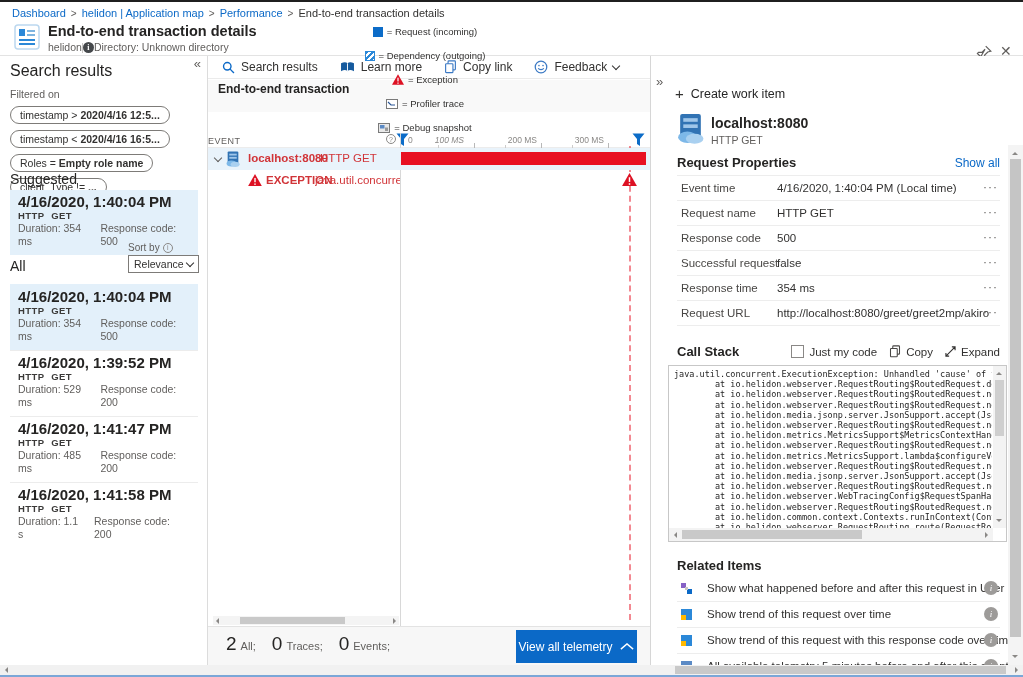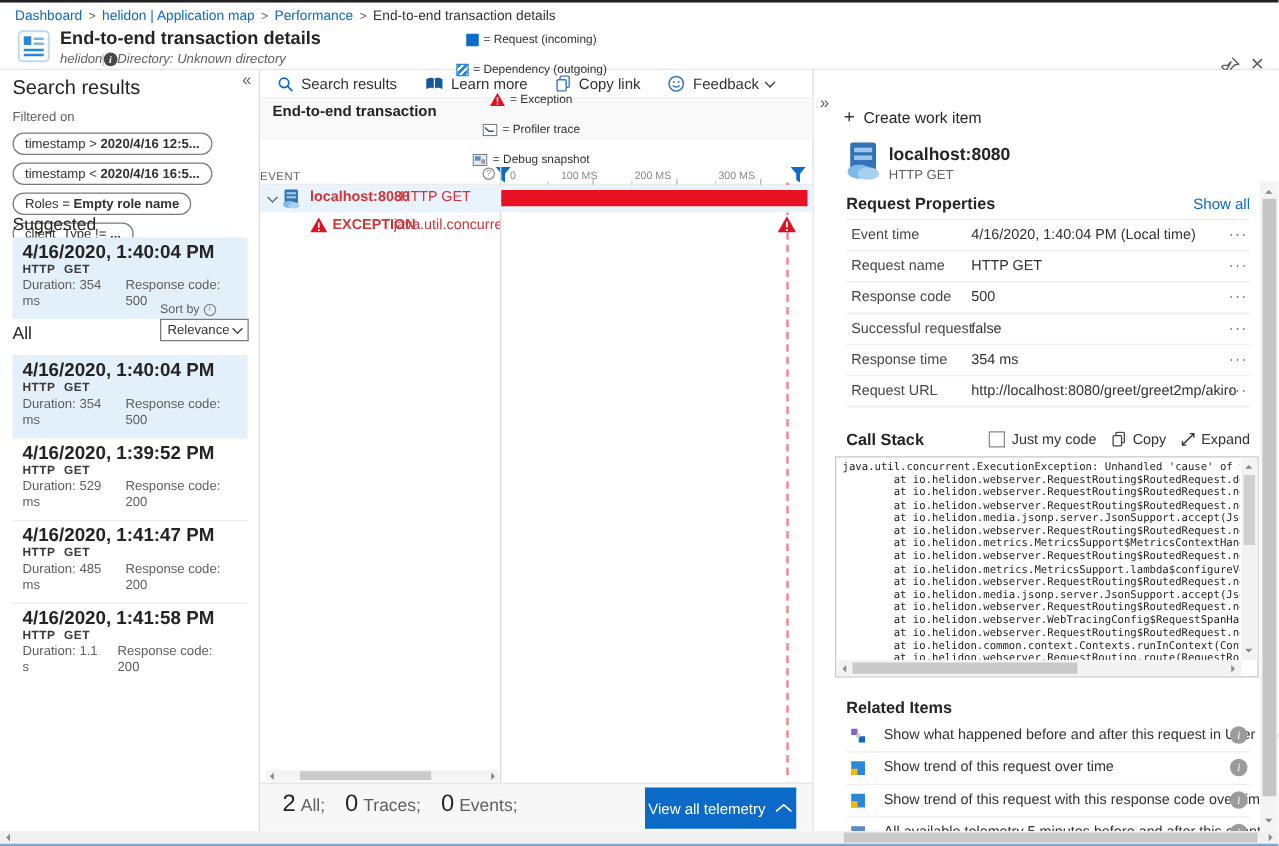--- a/index.html
+++ b/index.html
@@ -12,21 +12,21 @@
   #top-edge{left:0;top:0;width:100%;height:2px;background:#1f1f1f;}
   #breadcrumb{left:12px;top:4px;height:18px;display:flex;align-items:center;font-size:11px;gap:5px;white-space:nowrap;}
   .crumb{color:#0b69c7;cursor:pointer;}
   .crumb.crumb-current{color:#323130;}
   .crumb-sep{color:#605e5c;font-size:10px;}
   .crumb-item{display:flex;gap:5px;align-items:center;}
   .crumb-item:last-child .crumb-sep{display:none;}
   #page-header{left:0;top:22px;width:100%;height:34px;border-bottom:1px solid #e3e3e3;background:#fff;}
   #doc-icon{left:14px;top:2px;width:26px;height:26px;}
   #page-title{left:48px;top:1px;font-size:14.5px;font-weight:bold;color:#252423;}
-  #page-sub{left:48px;top:19px;font-size:10.5px;color:#605e5c;display:flex;gap:0;align-items:flex-end;font-style:italic;}
+  #page-sub{left:48px;top:19px;font-size:10.5px;color:#605e5c;display:flex;gap:0;align-items:flex-end;}
   .sub-divider{width:1px;height:10px;background:#c8c6c4;}
   .info-dot{display:inline-flex;width:11px;height:11px;border-radius:50%;background:#45484b;color:#fff;
             font-size:8px;align-items:center;justify-content:center;font-weight:bold;font-family:"Liberation Serif",serif;}
   #pin-btn{left:976px;top:23px;width:16px;height:16px;}
   #close-btn{left:1000px;top:21px;font-size:14px;color:#605e5c;cursor:pointer;}
 
   
   #sidebar{left:0;top:56px;width:208px;bottom:12px;border-right:1px solid #dcdcdc;background:#fff;overflow:hidden;}
   #collapse-btn{right:6px;top:0px;font-size:13px;color:#605e5c;cursor:pointer;}
   #sr-title{left:10px;top:6px;font-size:16px;color:#252423;}
@@ -88,21 +88,21 @@
   .arr{position:absolute;width:0;height:0;border:3px solid transparent;}
   .arr-l{border-right-color:#8a8886;}
   .arr-r{border-left-color:#8a8886;}
   .arr-u{border-bottom-color:#8a8886;}
   .arr-d{border-top-color:#8a8886;}
 
   #mfooter{left:0;bottom:0;width:442px;height:39px;background:#f7f7f7;border-top:1px solid #e3e3e3;}
   #counts{position:absolute;left:18px;top:6px;display:flex;gap:16px;align-items:baseline;}
   .count{display:flex;gap:4px;align-items:baseline;}
   .count-num{font-size:19px;color:#252423;}
-  .count-lbl{font-size:14px;color:#605e5c;text-align:right;}
+  .count-lbl{font-size:11px;color:#605e5c;text-align:right;}
   #telemetry-btn{position:absolute;right:13px;top:3px;width:121px;height:33px;background:#0b69c7;color:#fff;
                  font-size:12px;display:flex;align-items:center;justify-content:center;gap:8px;cursor:pointer;}
 
   
   #rpanel{left:651px;top:56px;right:0;bottom:12px;background:#fff;overflow:hidden;}
   #expand-btn{left:5px;top:18px;font-size:13px;color:#605e5c;cursor:pointer;}
   #create-wi{left:24px;top:31px;display:flex;gap:7px;align-items:center;font-size:12.5px;color:#262626;cursor:pointer;}
   .plus{font-size:15px;color:#323130;font-weight:normal;line-height:12px;}
   #entity-icon{left:26px;top:57px;}
   #entity-name{left:60px;top:59px;font-size:14px;font-weight:bold;color:#252423;}
@@ -361,21 +361,21 @@
       </div>
 
     <div class="abs" id="chart">
       <div id="chart-head">
         <span id="event-label">EVENT</span>
         <span id="event-help" class="info-o">?</span>
         <svg style="position:absolute;left:188px;top:0;" width="13" height="14" viewBox="0 0 13 14">
           <path d="M0.5 0.5 H12.5 L8 6 V13 L5 11 V6 Z" fill="#0c6cc8"></path>
         </svg>
         <span class="tick-label" style="left:200px;width:14px;text-align:left;">0</span>
-        <span class="tick-label" style="left:230px;">100 MS</span>
+        <span class="tick-label" style="left:216px;font-style:italic;">100 MS</span>
         <span class="tick-label" style="left:289px;">200 MS</span>
         <span class="tick-label" style="left:356px;">300 MS</span>
         <span class="tick-major" style="left:266px;"></span>
         <span class="tick-major" style="left:333px;"></span>
         <span class="tick-major" style="left:400px;"></span>
         <span class="tick-minor" style="left:230px;"></span>
         <span class="tick-minor" style="left:297px;"></span>
         <span class="tick-minor" style="left:364px;"></span>
         <svg style="position:absolute;left:424px;top:0;" width="13" height="14" viewBox="0 0 13 14">
           <path d="M0.5 0.5 H12.5 L8 6 V13 L5 11 V6 Z" fill="#0c6cc8"></path>

